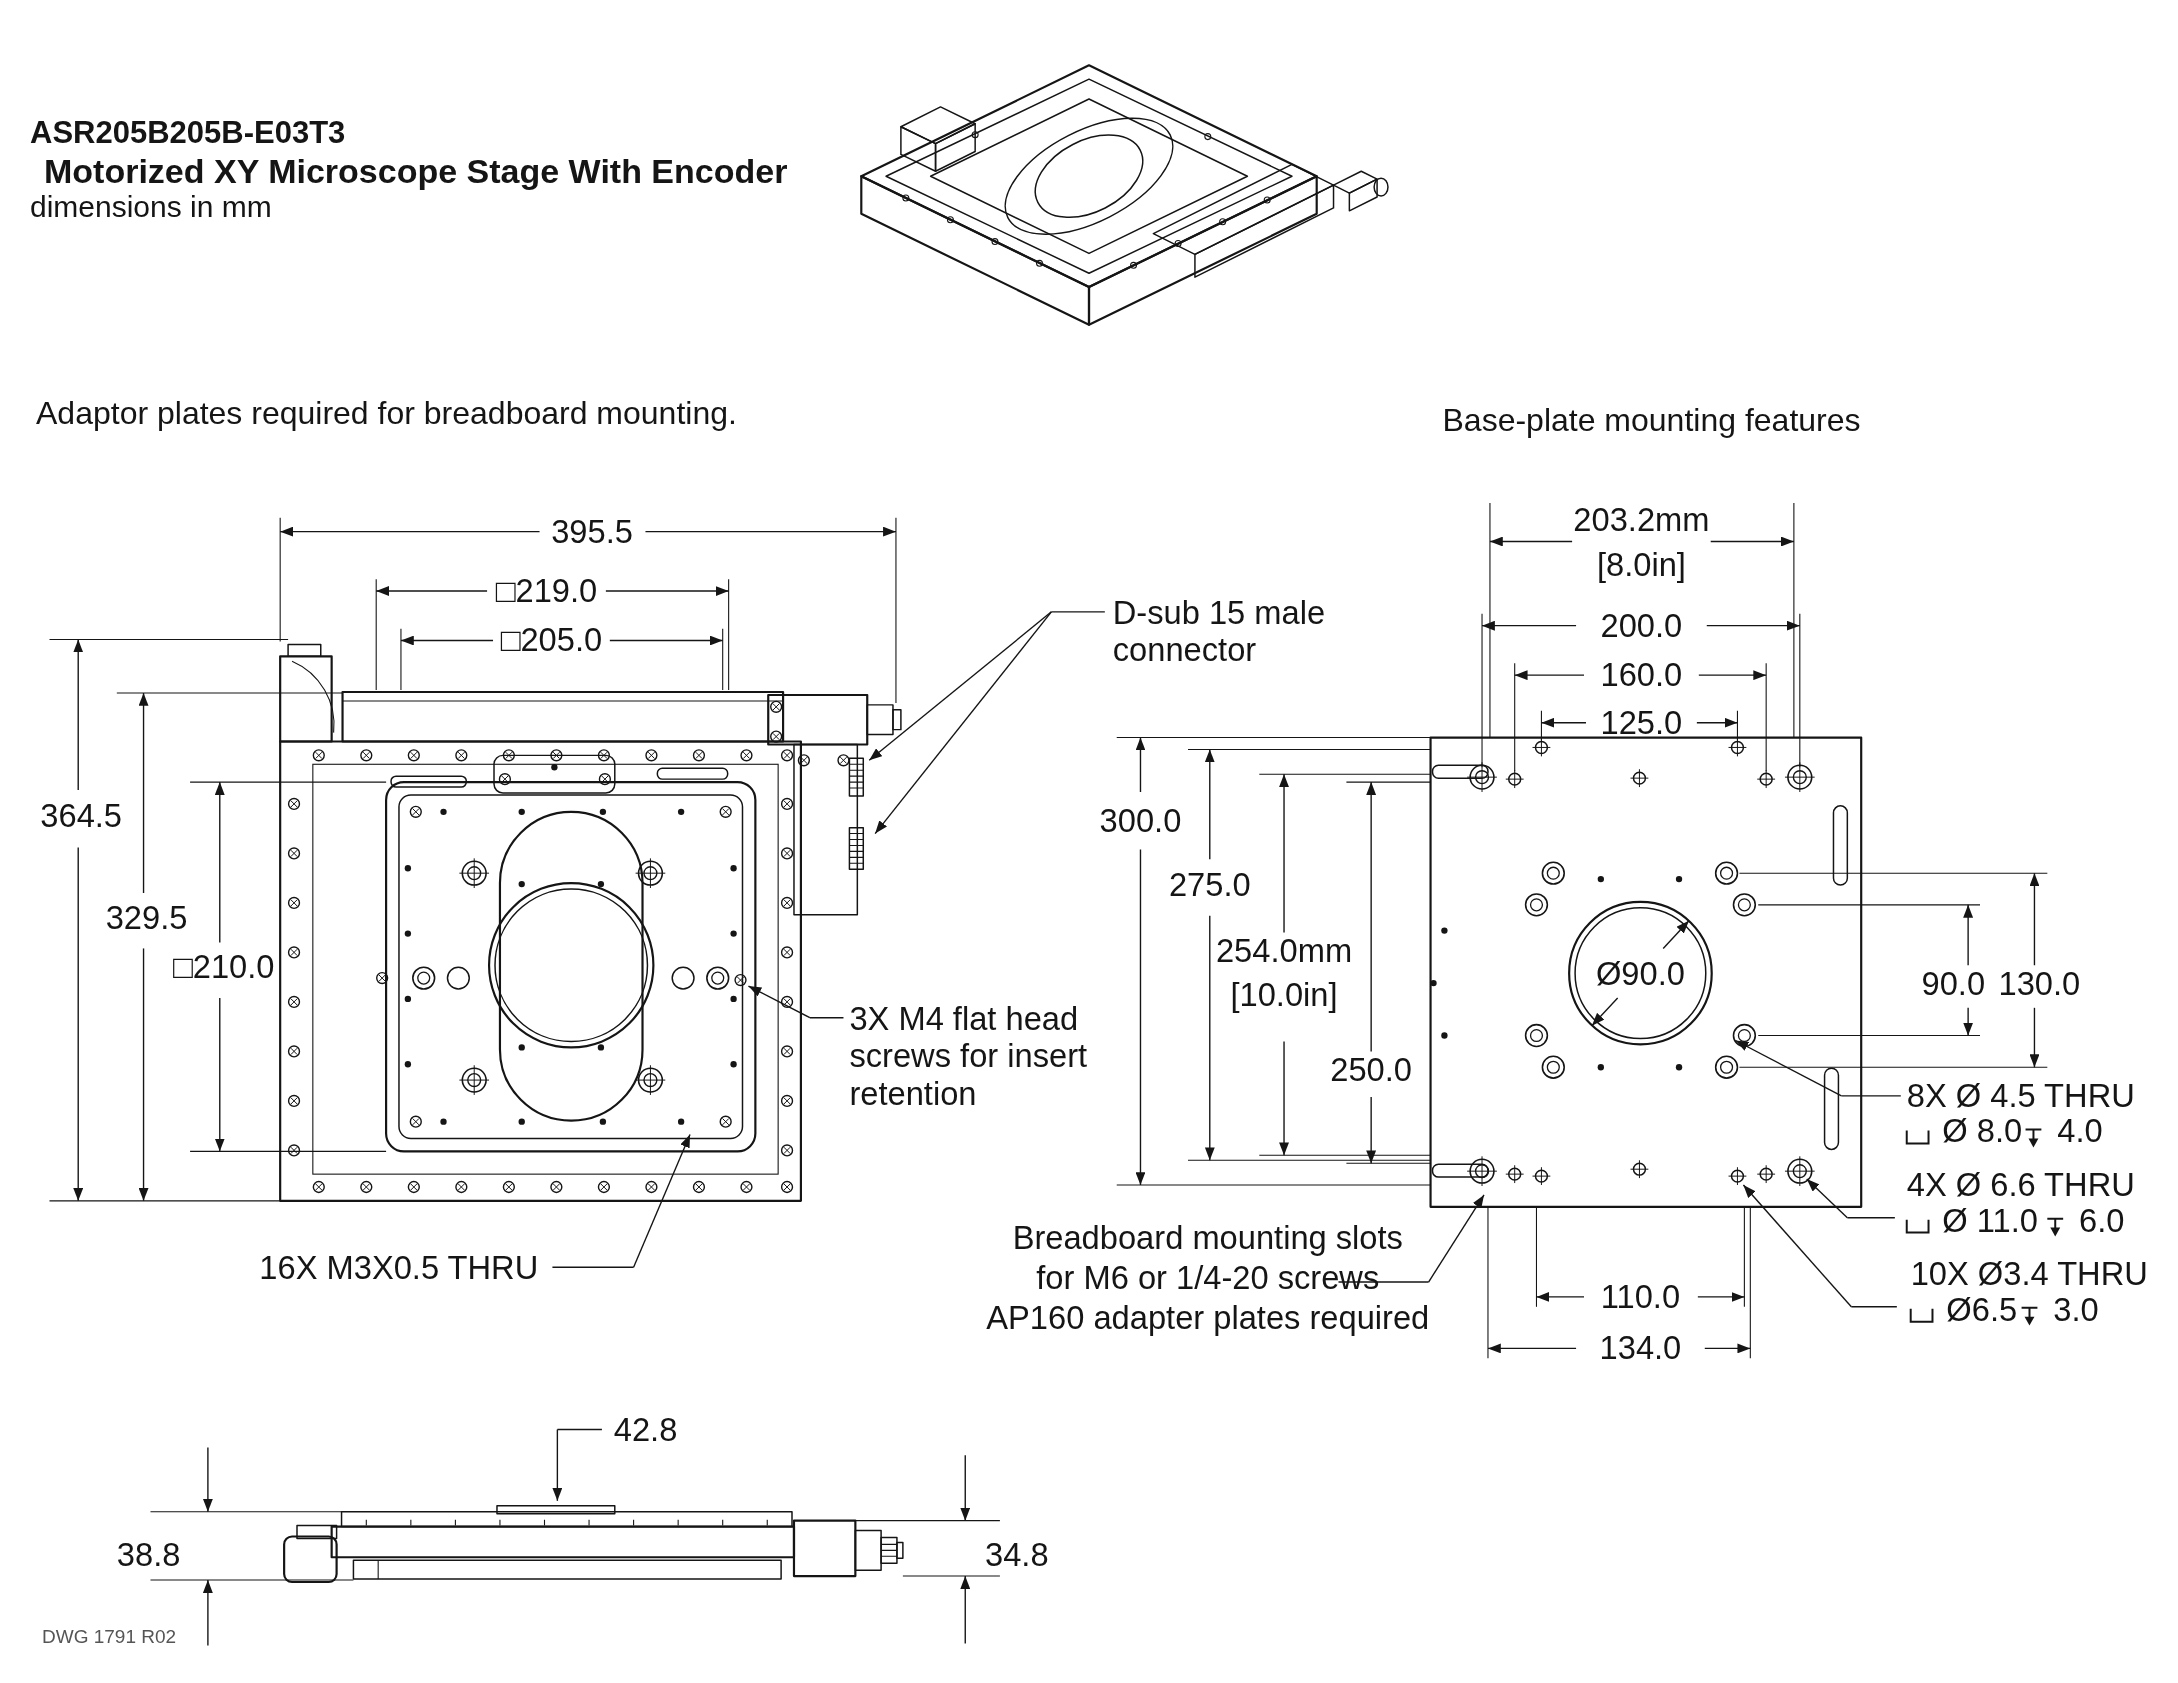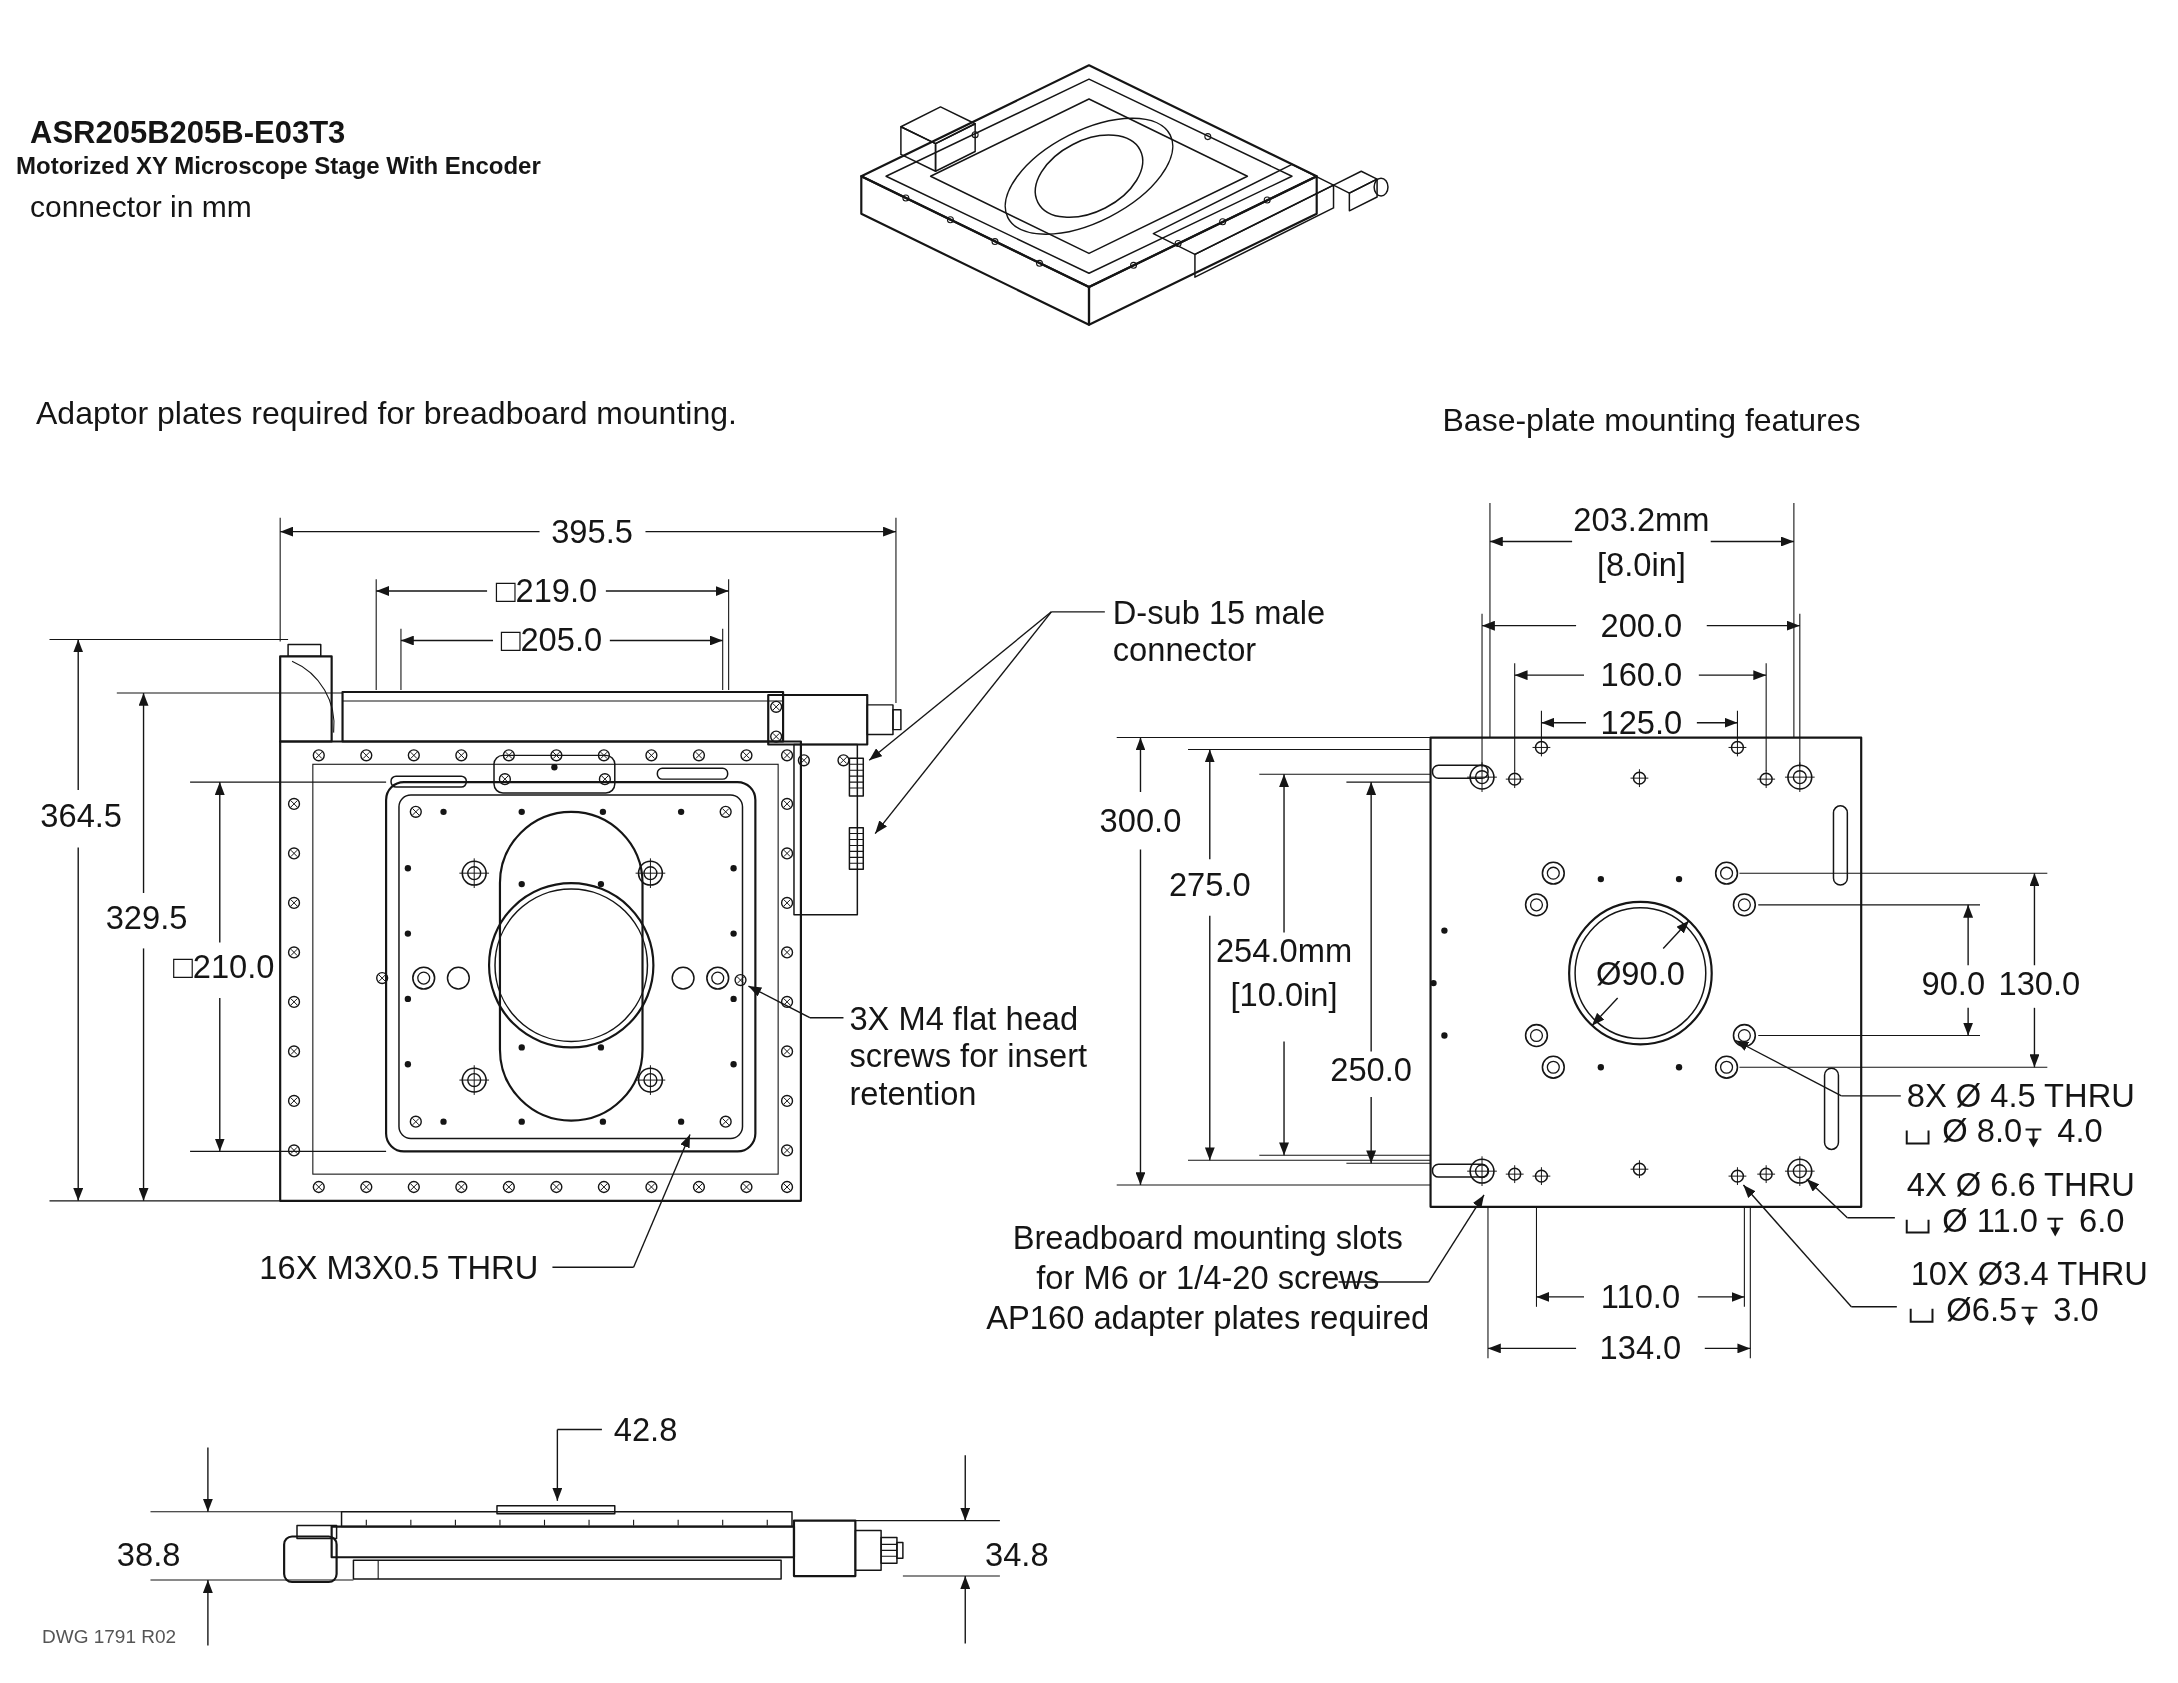--- a/index.html
+++ b/index.html
@@ -2,42 +2,42 @@
 <html><head>
 <meta charset="utf-8">
 <style>
   html,body{margin:0;padding:0;background:#888;}
   .sheet{position:relative;width:2178px;height:1683px;background:#ffffff;overflow:hidden;
          font-family:"Liberation Sans","DejaVu Sans",sans-serif;color:#151515;}
   .abs{position:absolute;}
   .logo{left:26px;top:2px;font-size:105px;font-weight:bold;letter-spacing:-5px;
         color:#c42328;-webkit-text-stroke:4px #141414;line-height:1;}
   .model{left:30px;top:115px;font-size:31px;font-weight:bold;}
-  .prod{left:16px;top:152px;font-size:24px;font-weight:bold;}
+  .prod{left:44px;top:152px;font-size:34px;font-weight:bold;}
   .units{left:30px;top:190px;font-size:30px;}
   .note{left:36px;top:392px;font-size:32px;line-height:43px;}
   .bptitle{left:1394px;top:402px;width:515px;text-align:center;font-size:32px;}
   .dwg{left:30px;top:1626px;font-size:19px;color:#555;margin-left:12px;}
   svg.draw{position:absolute;left:0;top:0;}
   svg text{font-family:"Liberation Sans","DejaVu Sans",sans-serif;font-size:33px;fill:#151515;stroke:none;}
   svg text.tm{text-anchor:middle;}
   .o2{stroke:#151515;stroke-width:2.2;fill:none;stroke-linejoin:round;stroke-linecap:round;}
   .o1{stroke:#151515;stroke-width:1.5;fill:none;stroke-linejoin:round;}
   .th{stroke:#151515;stroke-width:1.1;fill:none;}
   .ext{stroke:#151515;stroke-width:1.1;fill:none;}
   .dim{stroke:#151515;stroke-width:1.4;fill:none;}
 </style>
 </head>
 <body>
 
 <div class="sheet">
 
   <div class="abs model">ASR205B205B-E03T3</div>
   <div class="abs prod">Motorized XY Microscope Stage With Encoder</div>
-  <div class="abs units">connector in mm</div>
+  <div class="abs units">dimensions in mm</div>
 
   <div class="abs note">
     <div>Adaptor plates required for breadboard mounting.</div>
   </div>
   <div class="abs bptitle">Base-plate mounting features</div>
   <div class="abs dwg">DWG 1791 R02</div>
 
   <svg class="draw" width="2178" height="1683" viewBox="0 0 2200 1700">
     <defs>
       <marker id="arr" markerWidth="14" markerHeight="10" refX="13" refY="5" orient="auto" markerUnits="userSpaceOnUse">

